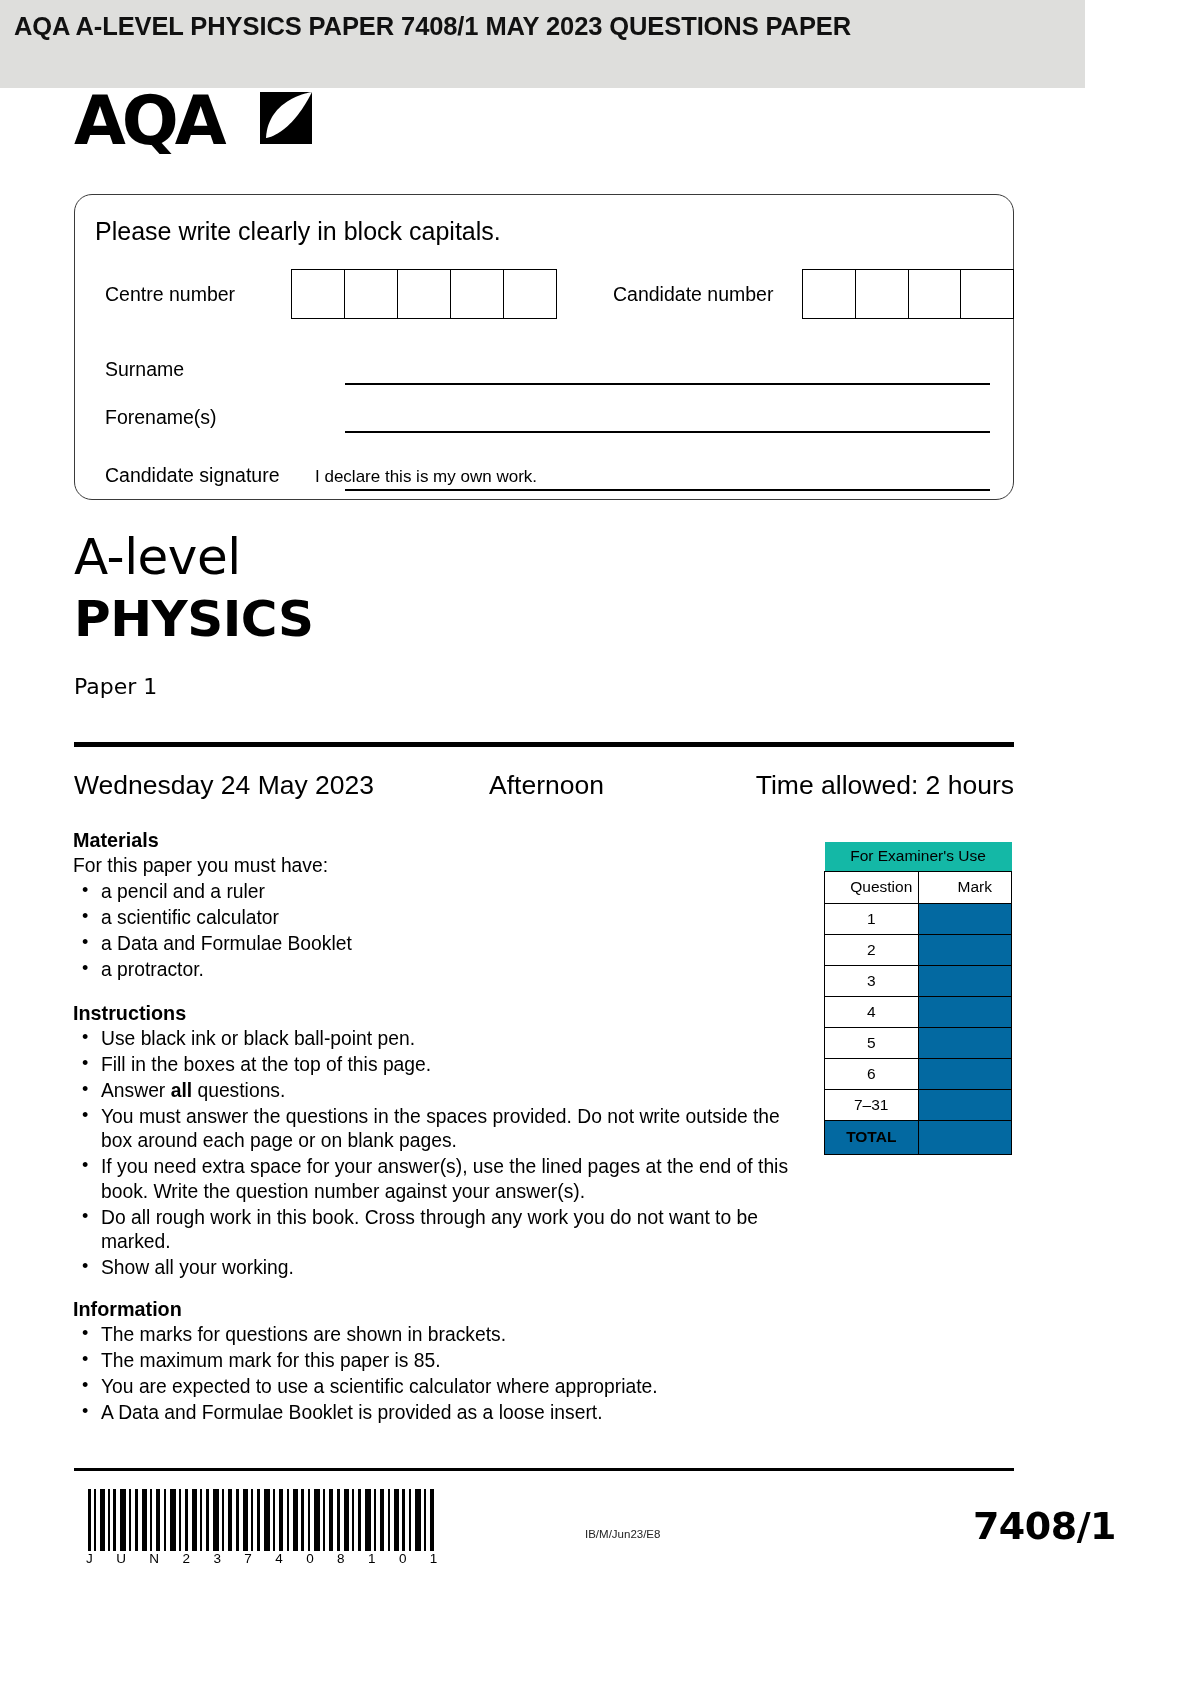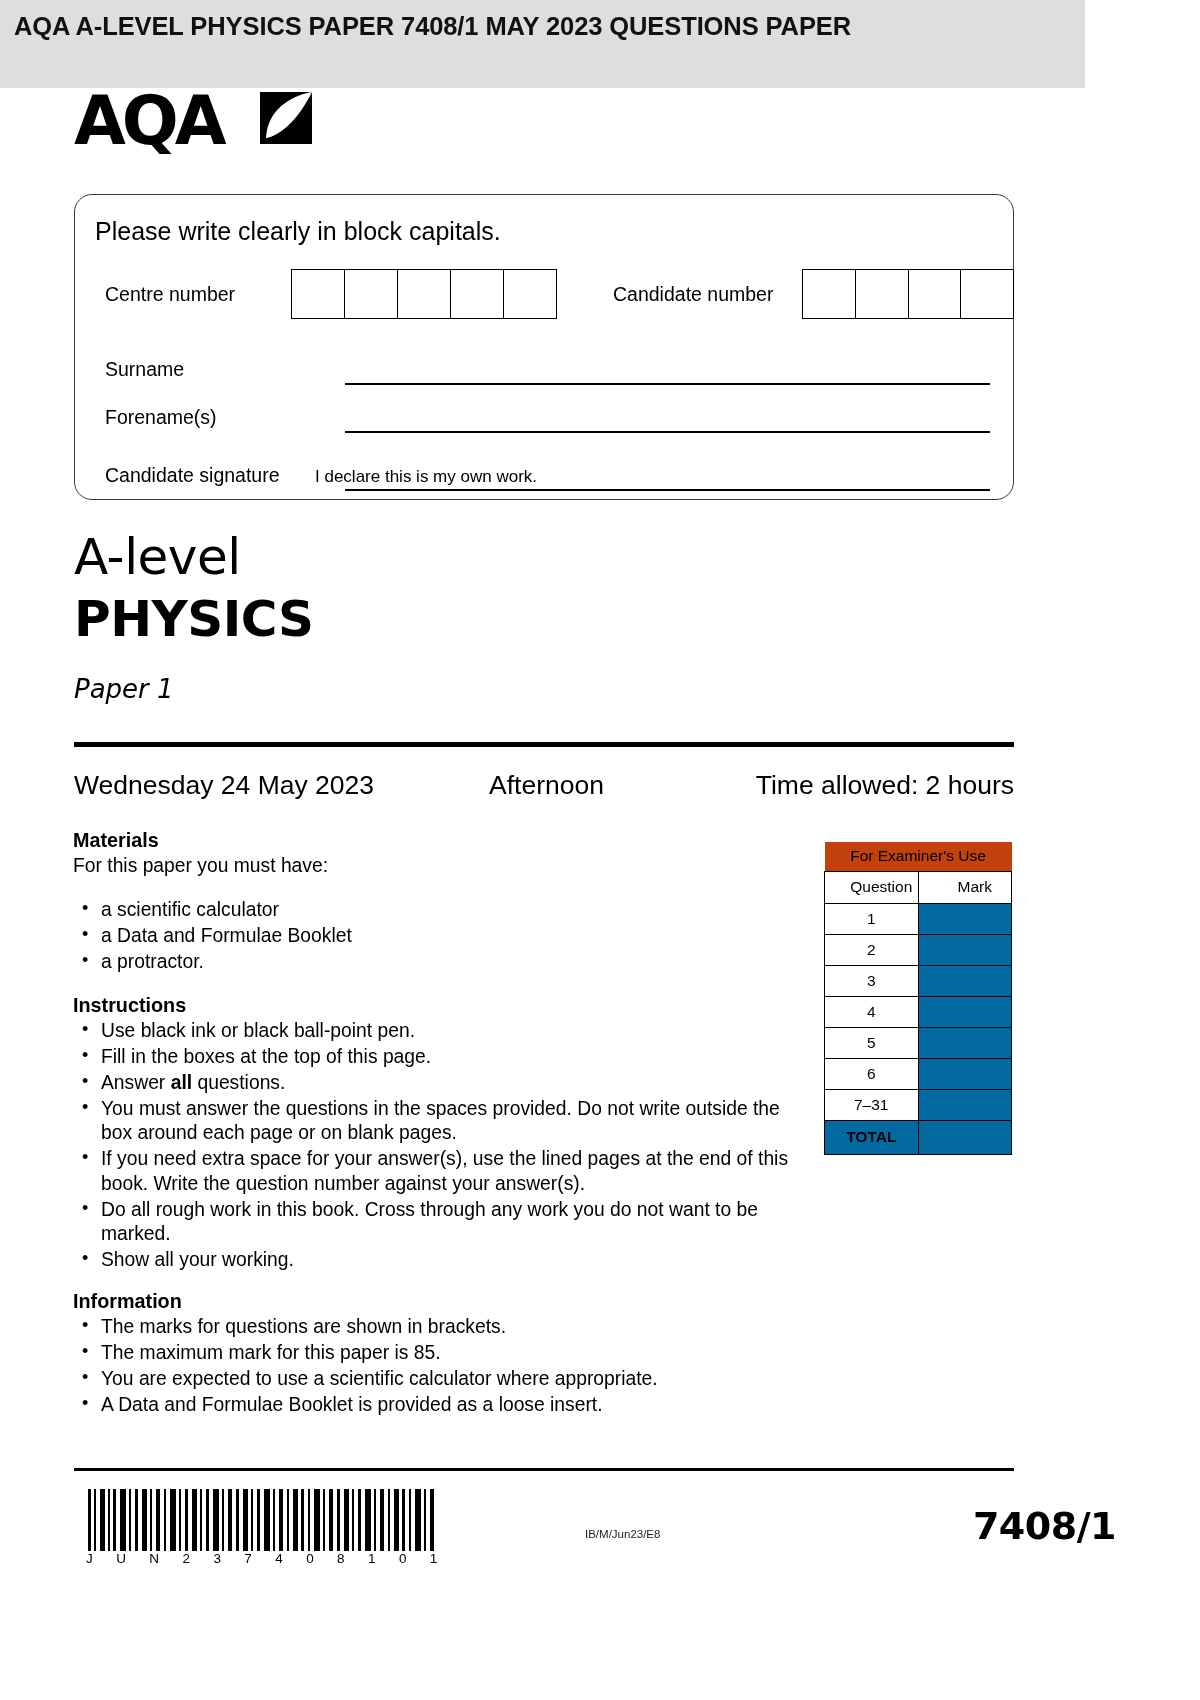--- a/index.html
+++ b/index.html
@@ -134,24 +134,23 @@
   .t-subject {
     font-family: "DejaVu Sans", sans-serif;
     font-size: 50px;
     font-weight: bold;
     line-height: 1.16;
     letter-spacing: -0.5px;
     margin-top: 4px;
   }
   .t-paper {
     font-family: "DejaVu Sans", sans-serif;
-    font-size: 26px;
+    font-size: 22px;
     font-weight: 400;
     margin-top: 26px;
-    font-style: italic;
   }
 
   
   .rule-thick {
     position: absolute;
     left: 74px;
     width: 940px;
     height: 5px;
     background: #000;
   }
@@ -186,21 +185,21 @@
     left: 73px; top: 828px;
     width: 730px;
     font-size: 19.3px;
     line-height: 1.27;
   }
   .sec-head {
     font-weight: bold;
     font-size: 19.8px;
     margin-bottom: 1px;
   }
-  .sec-sub { margin-bottom: 19px; }
+  .sec-sub { margin-bottom: 1px; }
   ul.bul {
     list-style: none;
     margin: 0 0 0 0;
     padding: 0 0 0 26px;
   }
   ul.bul li {
     position: relative;
     margin: 0 0 1.5px 0;
     padding-left: 2px;
   }
@@ -225,21 +224,21 @@
     table-layout: fixed;
   }
   .extable td, .extable th {
     border: 1.6px solid #000;
     text-align: center;
     height: 31px;
     font-weight: normal;
     padding: 0;
   }
   .extable .hdr-span {
-    background: #c2410c;
+    background: #14b8a6;
     border: none;
     border-bottom: 1.6px solid #000;
     font-size: 15.5px;
     height: 29px;
   }
   .extable .colhead { height: 32px; padding-left: 20px; }
   .extable .mark-grey { background: #0369a1; }
   .extable .totalrow td { font-weight: bold; height: 34px; }
   .extable .qcol { width: 49%; }
   .extable .mcol { width: 51%; }
@@ -341,20 +340,21 @@
   <div class="d-date">Wednesday 24 May 2023</div>
   <div class="d-session">Afternoon</div>
   <div class="d-time">Time allowed: 2 hours</div>
 </div>
 
 <div class="instructions">
 
   <div class="sec-head">Materials</div>
   <div class="sec-sub">For this paper you must have:</div>
   <ul class="bul">
+    <li>a pencil and a ruler</li>
     <li>a scientific calculator</li>
     <li>a Data and Formulae Booklet</li>
     <li>a protractor.</li>
   </ul>
 
   <div class="gap"></div>
 
   <div class="sec-head">Instructions</div>
   <ul class="bul">
     <li>Use black ink or black ball-point pen.</li>

